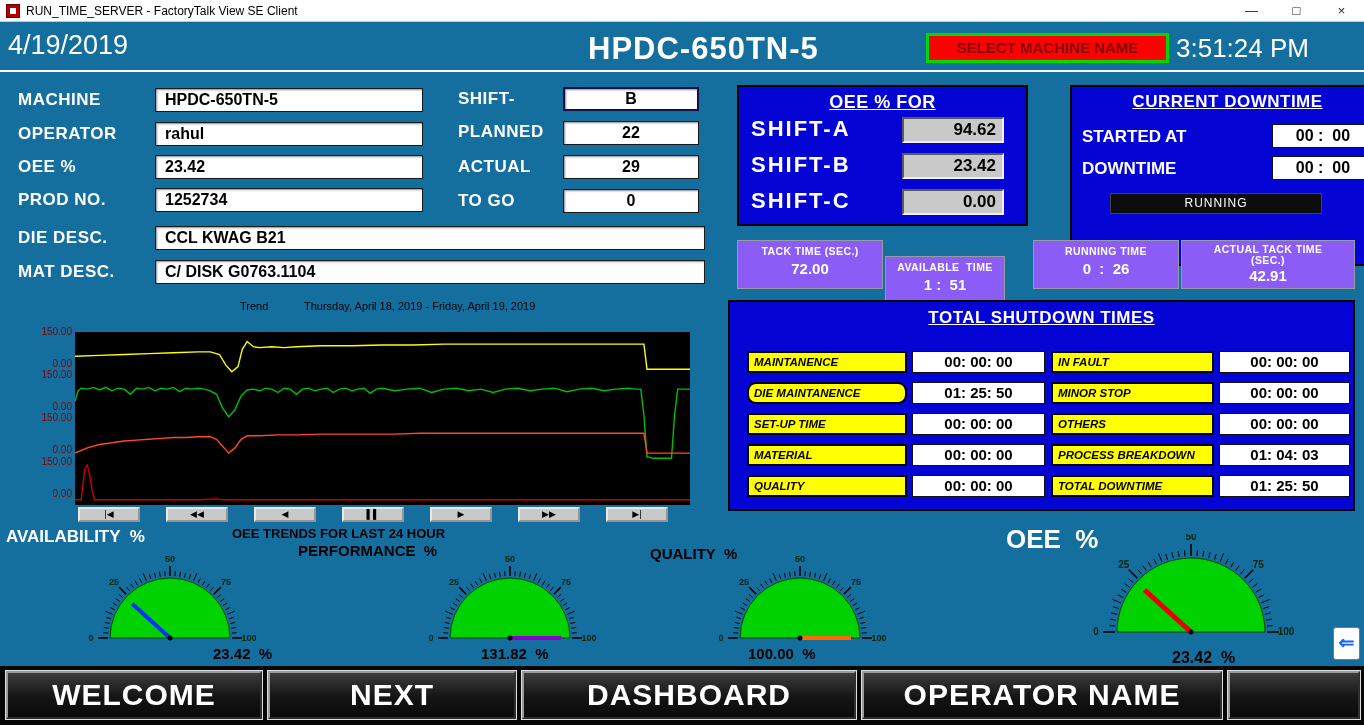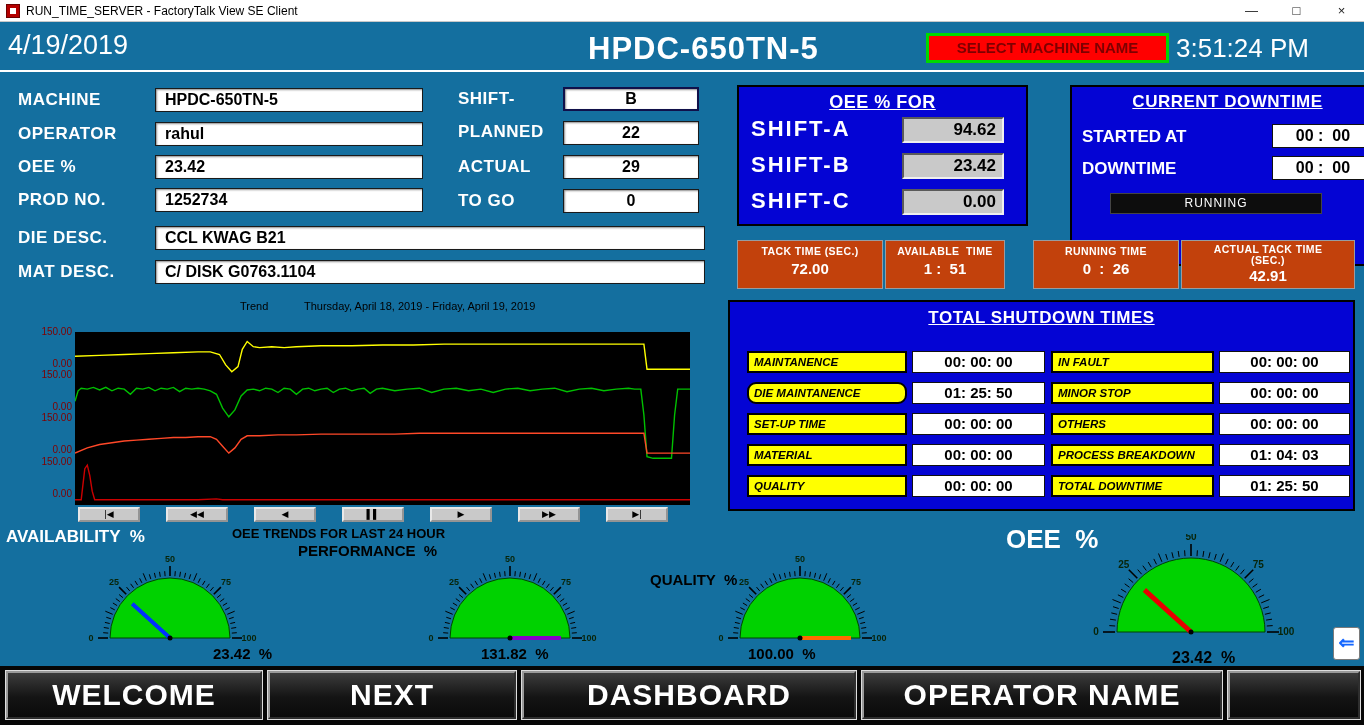--- a/index.html
+++ b/index.html
@@ -26,21 +26,21 @@
   .shift-box{border:2px solid #10104a;line-height:20px;}
   
   .bluepanel{background:#0404d4;border:2px solid #000;}
   .panel-title{position:absolute;left:0;right:0;text-align:center;color:#fff;font-weight:bold;text-decoration:underline;letter-spacing:0.5px;}
   .shift-label{color:#fff;font-weight:bold;font-size:22px;letter-spacing:2px;}
   .gray-box{background:#c9c9c9;border-top:2px solid #5a5a5a;border-left:2px solid #5a5a5a;border-bottom:2px solid #efefef;border-right:2px solid #efefef;color:#000;font-weight:bold;font-size:17px;text-align:right;padding-right:6px;line-height:22px;}
   .dt-label{color:#fff;font-weight:bold;font-size:17px;}
   .dt-box{background:#fff;border:1px solid #111;color:#000;font-weight:bold;font-size:16px;text-align:center;line-height:22px;height:24px;}
   .running-box{background:#0d0d0d;border:1px solid #444;color:#fff;font-size:12px;text-align:center;line-height:19px;letter-spacing:1px;height:21px;}
   
-  .stat-box{background:#c2410c;border:1px solid #979ca1;color:#fff;text-align:center;height:49px;}
+  .stat-box{background:#8b5cf6;border:1px solid #979ca1;color:#fff;text-align:center;height:49px;}
   .stat-label{font-size:10.5px;font-weight:bold;margin-top:5px;letter-spacing:0.4px;line-height:11px;}
   .stat-value{font-size:15px;font-weight:bold;margin-top:3px;}
   
   .yellow-box{background:#ffff00;border:2px solid #000;color:#000;font-weight:bold;font-size:11.5px;line-height:18px;padding-left:5px;height:22px;overflow:hidden;font-style:italic;}
   .white-val{background:#fff;border:1px solid #111;color:#000;font-weight:bold;font-size:15px;text-align:center;line-height:20px;height:22px;}
   
   .trend-caption{color:#000;font-size:11px;}
   .axis-label{color:#800000;font-size:10px;text-align:right;width:44px;}
   .chart{background:#000;}
   .media-btn{background:#c9c9c9;border:2px outset #e8e8e8;font-size:9px;line-height:10px;text-align:center;color:#000;height:15px;cursor:default;}
@@ -110,21 +110,21 @@
     <div class="abs dt-box pre" style="left:200px;top:37px;width:102px;">00 :  00</div>
     <div class="abs dt-label" style="left:10px;top:72px;">DOWNTIME</div>
     <div class="abs dt-box pre" style="left:200px;top:69px;width:102px;">00 :  00</div>
     <div class="abs running-box" style="left:38px;top:106px;width:212px;">RUNNING</div>
   </div>
 
   <div class="abs stat-box" style="left:737px;top:240px;width:146px;">
     <div class="stat-label pre">TACK TIME (SEC.)</div>
     <div class="stat-value pre">72.00</div>
   </div>
-  <div class="abs stat-box" style="left:885px;top:240px;width:120px;">
+  <div class="abs stat-box" style="left:885px;top:256px;width:120px;">
     <div class="stat-label pre">AVAILABLE  TIME</div>
     <div class="stat-value pre">1 :  51</div>
   </div>
   <div class="abs stat-box" style="left:1033px;top:240px;width:146px;">
     <div class="stat-label pre">RUNNING TIME</div>
     <div class="stat-value pre">0  :  26</div>
   </div>
   <div class="abs stat-box" style="left:1181px;top:240px;width:174px;">
     <div class="stat-label" style="margin-top:3px;padding:0 14px;">ACTUAL TACK TIME (SEC.)</div>
     <div class="stat-value" style="margin-top:1px;">42.91</div>
@@ -179,21 +179,21 @@
   <div class="abs media-btn" style="left:166px;top:507px;width:62px;">◀◀</div>
   <div class="abs media-btn" style="left:254px;top:507px;width:62px;">◀</div>
   <div class="abs media-btn" style="left:342px;top:507px;width:62px;">▌▌</div>
   <div class="abs media-btn" style="left:430px;top:507px;width:62px;">▶</div>
   <div class="abs media-btn" style="left:518px;top:507px;width:62px;">▶▶</div>
   <div class="abs media-btn" style="left:606px;top:507px;width:62px;">▶|</div>
 
   <div class="abs sec-light pre" style="left:6px;top:527px;font-size:17px;">AVAILABILITY  %</div>
   <div class="abs sec-dark" style="left:232px;top:526px;font-size:13px;">OEE TRENDS FOR LAST 24 HOUR</div>
   <div class="abs sec-dark pre" style="left:298px;top:542px;font-size:15px;">PERFORMANCE  %</div>
-  <div class="abs sec-dark pre" style="left:650px;top:571px;font-size:15px;">QUALITY  %</div>
+  <div class="abs sec-dark pre" style="left:650px;top:545px;font-size:15px;">QUALITY  %</div>
   <div class="abs sec-light pre" style="left:1006px;top:524px;font-size:26px;">OEE  %</div>
 
   <div class="abs" style="left:78px;top:552px;width:184px;height:96px;"><svg viewBox="0 0 184 96" width="184" height="96">
         <path d="M 32 86 A 60 60 0 0 1 152 86 Z" fill="#00d200" stroke="#004400" stroke-width="1"></path>
         <line x1="30.0" y1="86.0" x2="20.0" y2="86.0" stroke="#000" stroke-width="1.6"></line>
         <line x1="30.2" y1="81.1" x2="25.2" y2="80.7" stroke="#000" stroke-width="1"></line>
         <line x1="30.8" y1="76.3" x2="25.8" y2="75.5" stroke="#000" stroke-width="1"></line>
         <line x1="31.7" y1="71.5" x2="26.9" y2="70.4" stroke="#000" stroke-width="1"></line>
         <line x1="33.0" y1="66.8" x2="28.3" y2="65.3" stroke="#000" stroke-width="1"></line>
         <line x1="34.7" y1="62.3" x2="27.3" y2="59.2" stroke="#000" stroke-width="1"></line>

